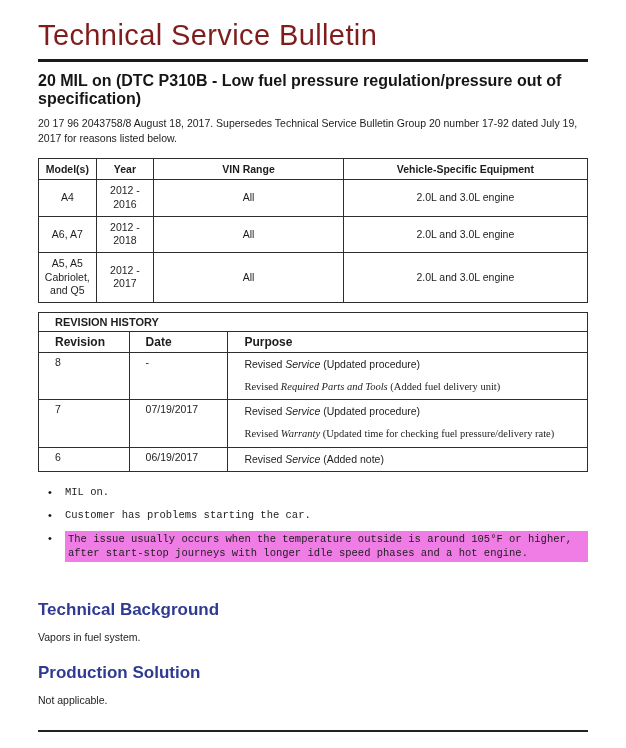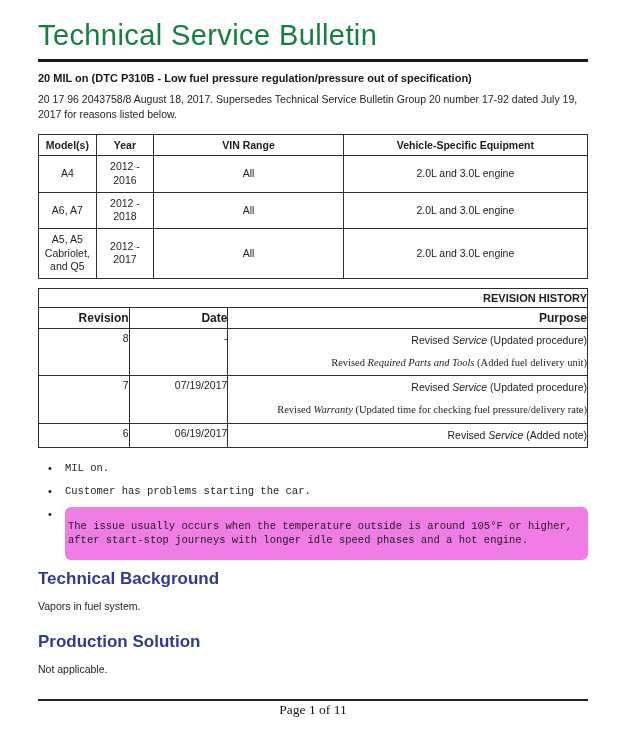--- a/index.html
+++ b/index.html
@@ -4,52 +4,52 @@
 <style>
   :root { --blue:#2f3a93; --hl:#f07de5; }
   * { box-sizing:border-box; }
   html,body { margin:0; padding:0; }
   body {
     width:626px; height:748px; background:#ffffff; overflow:hidden;
     font-family:"Liberation Sans", sans-serif; color:#1d1d1d;
   }
   .page { padding:18px 38px 0 38px; }
 
-  .title { font-size:29px; font-weight:400; letter-spacing:0.4px; color:#15803d; line-height:34px; }
+  .title { font-size:29px; font-weight:400; letter-spacing:0.4px; color:#7f1d1d; line-height:34px; }
   .title-rule { border:none; border-top:3px solid #1a1a1a; margin:7px 0 0 0; }
 
-  .subject { margin-top:10px; font-size:11px; font-weight:bold; color:#161616; }
+  .subject { margin-top:10px; font-size:16px; font-weight:bold; color:#161616; }
   .intro { margin-top:8px; font-size:10.5px; line-height:1.45; }
 
   table { border-collapse:collapse; width:100%; table-layout:fixed; }
   th, td { border:1.5px solid #2e2e2e; }
 
   .vehicle-table { margin-top:12px; font-size:10.5px; }
   .vehicle-table th { font-weight:bold; padding:4px 6px; text-align:center; }
   .vehicle-table td { padding:4px 2px; text-align:center; vertical-align:middle; line-height:1.3; }
   .col-model { width:10.5%; } .col-year { width:10.5%; } .col-vin { width:34.5%; } .col-equip { width:44.5%; }
 
   .section-heading { margin-top:20px; font-size:17px; font-weight:bold; color:var(--blue); }
 
   .revision-table { margin-top:9px; font-size:10.5px; }
-  .revision-table th, .revision-table td { text-align:right; vertical-align:top; padding:3px 0; }
+  .revision-table th, .revision-table td { text-align:left; vertical-align:top; padding:3px 16px; }
   .revision-table th { font-weight:bold; font-size:12px; }
   .rev-title-cell { font-size:11px; font-weight:bold; padding:3px 6px; }
   .col-rev { width:16.5%; } .col-date { width:18%; } .col-purpose { width:65.5%; }
   .purpose-line { line-height:1.35; margin:1px 0 2px 0; }
   .purpose-line + .purpose-line { margin-top:9px;font-family:Liberation Serif, serif; }
 
   .bullets { margin-top:13px; }
   .bullet { display:flex; margin-top:8px; padding-left:10px; }
   .dot { flex:0 0 17px; font-size:11px; line-height:15px; color:#111; }
   .bullet-text { flex:1; font-size:10.5px; line-height:1.4;font-family:Liberation Mono, monospace; }
-  .bullet-text.hl { background:var(--hl); padding:12px 3px;border-radius:6px; }
+  .bullet-text.hl { background:var(--hl); padding:1px 3px; }
 
   .body-text { margin-top:11px; font-size:10.5px; }
-  .gap-lg { margin-top:9px; }
+  .gap-lg { margin-top:38px; }
 
   .footer-rule { border:none; border-top:2px solid #222222; margin:24px 0 0 0; }
   .page-label { margin-top:1px; text-align:center; font-family:"Liberation Serif", serif; font-size:13.5px; color:#141414; }
 </style>
 </head>
 <body>
 
 <div class="page">
 
   <div class="title">Technical Service Bulletin</div>
@@ -154,15 +154,14 @@
       </div>
     </div>
 
   <div class="section-heading gap-lg">Technical Background</div>
   <div class="body-text">Vapors in fuel system.</div>
 
   <div class="section-heading">Production Solution</div>
   <div class="body-text">Not applicable.</div>
 
   <hr class="footer-rule">
-  <div class="page-label">Page 1 of 11</div>
 
 </div>
 
 </body></html>

